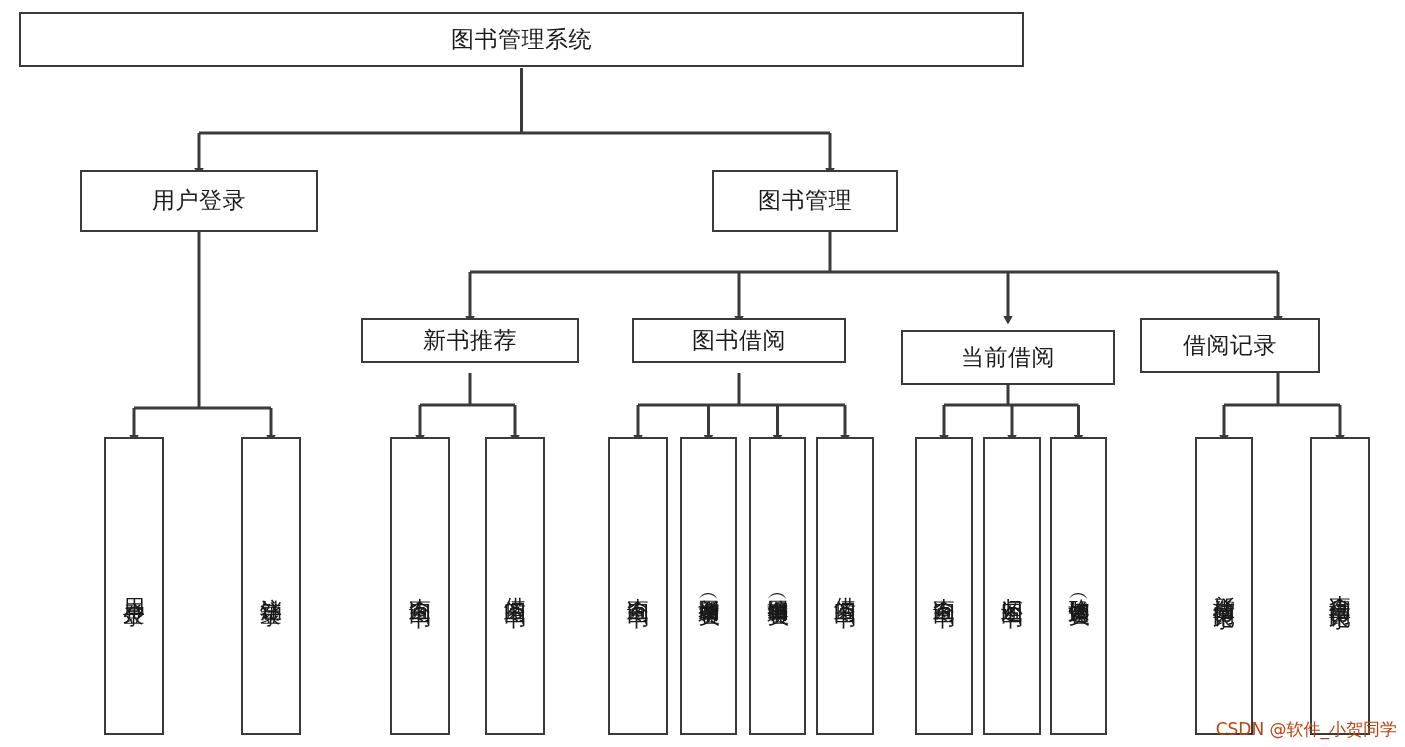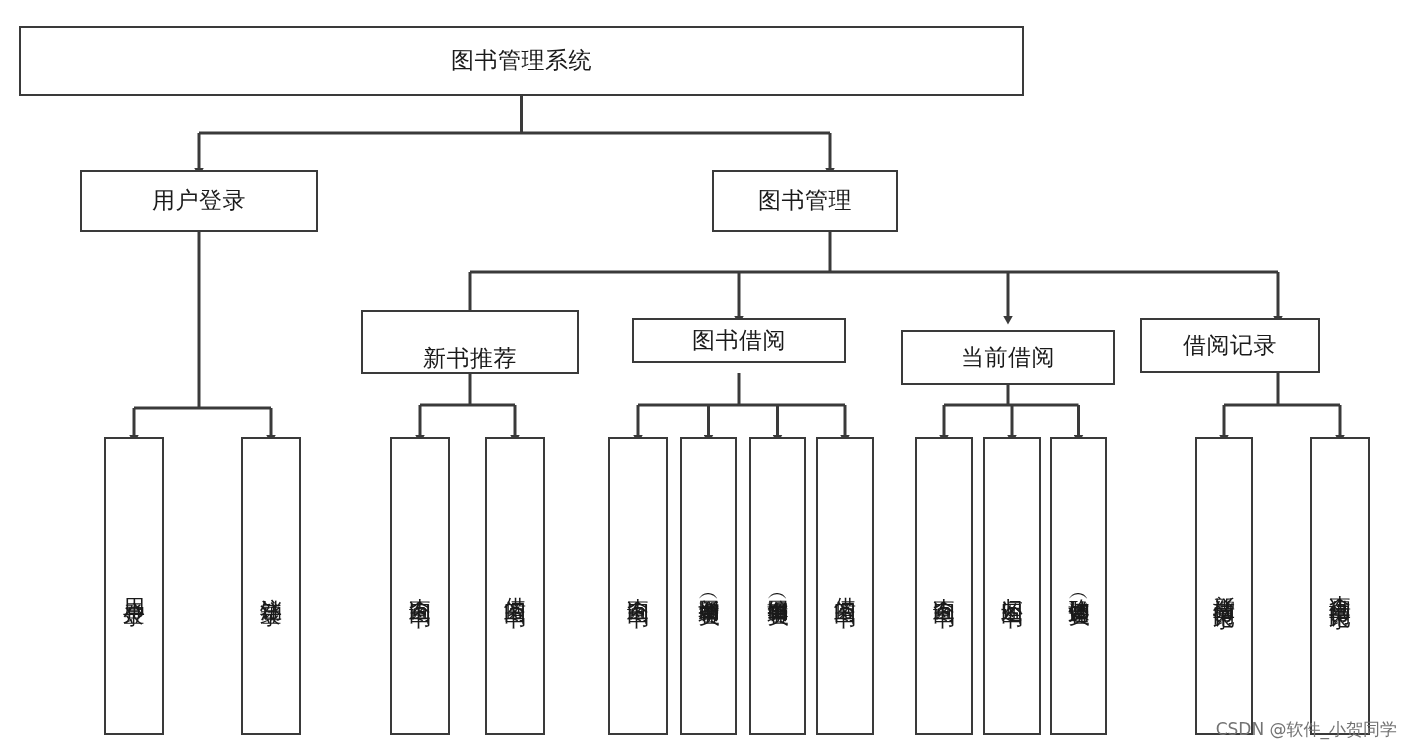--- a/index.html
+++ b/index.html
@@ -56,21 +56,21 @@
     line-height: 1;
   }
   .node-v.narrow .node-label {
     font-size: 21px;
     letter-spacing: 1px;
   }
   #watermark {
     position: absolute;
     right: 8px;
     bottom: 6px;
-    color: #737373;
+    color: #c2410c;
     font-size: 17px;
     font-family: "DejaVu Sans", "Liberation Sans", sans-serif;
     white-space: nowrap;
     pointer-events: none;
   }
 </style>
 </head>
 <body>
 
 <div id="diagram-root">
@@ -112,30 +112,30 @@
         <path d="M 1012 405 L 1012 436" marker-end="url(#arrowhead)"></path>
         <path d="M 1078.5 405 L 1078.5 436" marker-end="url(#arrowhead)"></path>
         <path d="M 1278 373 L 1278 405"></path>
         <path d="M 1224 405 L 1340 405"></path>
         <path d="M 1224 405 L 1224 436" marker-end="url(#arrowhead)"></path>
         <path d="M 1340 405 L 1340 436" marker-end="url(#arrowhead)"></path>
       </g>
   </svg>
 
   <div id="nodes-layer">
-      <div class="node-box node-root" style="left: 19px; top: 26px; width: 1005px; height: 70px;">
+      <div class="node-box node-root" style="left: 19px; top: 12px; width: 1005px; height: 55px;">
         <span class="node-label">图书管理系统</span>
       </div>
       <div class="node-box node-h" style="left: 80px; top: 170px; width: 238px; height: 62px;">
         <span class="node-label">用户登录</span>
       </div>
       <div class="node-box node-h" style="left: 712px; top: 170px; width: 186px; height: 62px;">
         <span class="node-label">图书管理</span>
       </div>
-      <div class="node-box node-h" style="left: 361px; top: 310px; width: 218px; height: 64px; align-items: flex-end;">
+      <div class="node-box node-h" style="left: 361px; top: 318px; width: 218px; height: 45px;">
         <span class="node-label">新书推荐</span>
       </div>
       <div class="node-box node-h" style="left: 632px; top: 318px; width: 214px; height: 45px;">
         <span class="node-label">图书借阅</span>
       </div>
       <div class="node-box node-h" style="left: 901px; top: 330px; width: 214px; height: 55px;">
         <span class="node-label">当前借阅</span>
       </div>
       <div class="node-box node-h" style="left: 1140px; top: 318px; width: 180px; height: 55px;">
         <span class="node-label">借阅记录</span>

